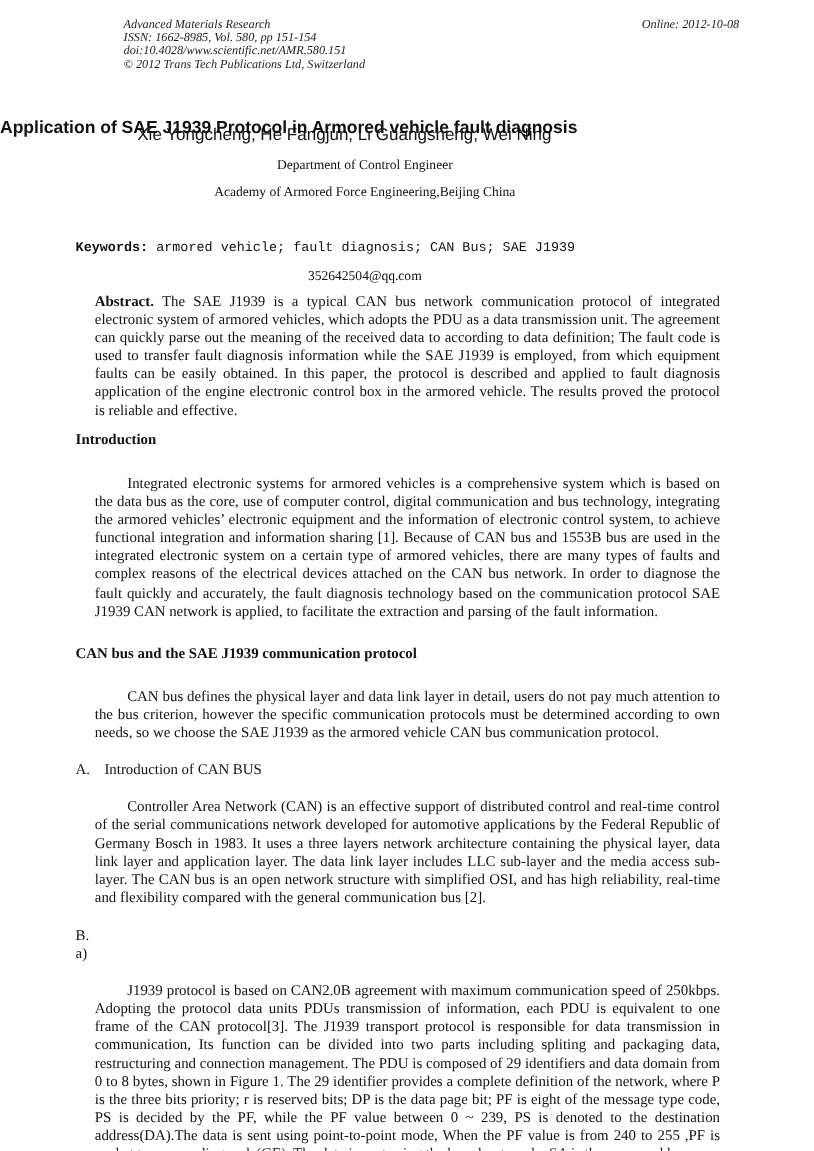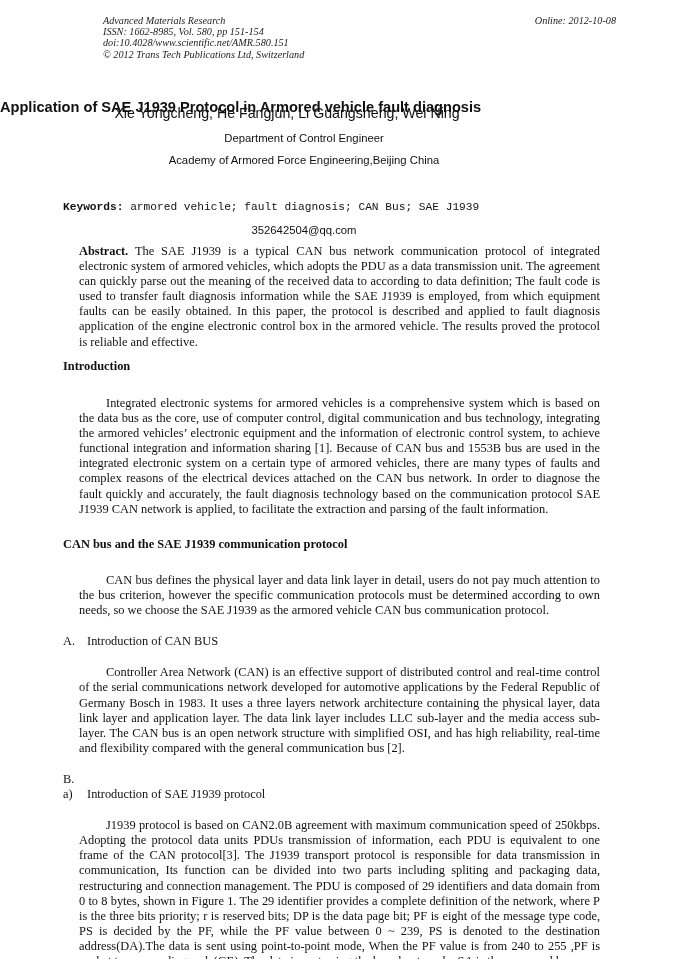--- a/index.html
+++ b/index.html
@@ -2,21 +2,21 @@
 <html><head>
   <meta charset="utf-8">
   <style>
     html, body { margin: 0; padding: 0; background: #ffffff; }
     body { width: 678px; height: 959px; position: relative; overflow: hidden; color: #111; }
     .meta { position: absolute; left: 63px; top: 15px; font-family: "Liberation Serif", serif; font-style: italic; font-size: 10.2px; line-height: 11.2px; color: #222; margin-left: 40px; }
     .meta div { white-space: nowrap; }
     .online { position: absolute; right: 62px; top: 15px; font-family: "Liberation Serif", serif; font-style: italic; font-size: 10.2px; line-height: 11.2px; color: #222; }
     .title { position: absolute; left: 0; width: 678px; top: 98px; text-align: left; font-family: "Liberation Sans", sans-serif; font-weight: bold; font-size: 14.6px; line-height: 18px; }
     .authors { position: absolute; left: 16px; width: 542px; top: 104px; text-align: center; font-family: "Liberation Sans", sans-serif; font-size: 14.2px; line-height: 18px; }
-    .affil { position: absolute; left: 0; width: 608px; text-align: center; font-family: Liberation Sans, sans-serif; font-size: 11.3px; line-height: 14px; }
+    .affil { position: absolute; left: 0; width: 608px; text-align: center; font-family: Liberation Serif, serif; font-size: 11.3px; line-height: 14px; }
     .keywords { position: absolute; left: 63px; top: 200px; font-family: Liberation Mono, monospace; font-size: 11.2px; line-height: 14px; white-space: nowrap; }
     .keywords b { font-weight: bold; }
     .body { position: absolute; left: 63px; width: 553px; font-family: "Liberation Serif", serif; font-size: 12.4px; line-height: 15.1px; text-align: justify; }
     .body p { margin: 16px; }
     .indent { text-indent: 27px; }
     .heading { position: absolute; left: 63px; font-family: "Liberation Serif", serif; font-weight: bold; font-size: 12.4px; line-height: 15px; white-space: nowrap; }
     .sub { display: flex; }
     .sub .lbl { width: 24px; flex: none; }
   </style>
 </head>
@@ -53,16 +53,15 @@
   <div class="sub">
     <span class="lbl">A.</span>
     <span>Introduction of CAN BUS</span>
   </div>
   <p class="indent">Controller Area Network (CAN) is an effective support of distributed control and real-time control of the serial communications network developed for automotive applications by the Federal Republic of Germany Bosch in 1983. It uses a three layers network architecture containing the physical layer, data link layer and application layer. The data link layer includes LLC sub-layer and the media access sub-layer. The CAN bus is an open network structure with simplified OSI, and has high reliability, real-time and flexibility compared with the general communication bus [2].</p>
   <div class="sub">
     <span class="lbl">B.</span>
   </div>
   <div class="sub">
     <span class="lbl">a)</span>
-    <span>Introduction of SAE J1939 protocol</span>
   </div>
   <p class="indent">J1939 protocol is based on CAN2.0B agreement with maximum communication speed of 250kbps. Adopting the protocol data units PDUs transmission of information, each PDU is equivalent to one frame of the CAN protocol[3]. The J1939 transport protocol is responsible for data transmission in communication, Its function can be divided into two parts including spliting and packaging data, restructuring and connection management. The PDU is composed of 29 identifiers and data domain from 0 to 8 bytes, shown in Figure 1. The 29 identifier provides a complete definition of the network, where P is the three bits priority; r is reserved bits; DP is the data page bit; PF is eight of the message type code, PS is decided by the PF, while the PF value between 0 ~ 239, PS is denoted to the destination address(DA).The data is sent using point-to-point mode, When the PF value is from 240 to 255 ,PF is packet type spreading code(GE), The data is sent using the broadcast mode; SA is the source address.</p>
 </div>
 
 </body></html>

